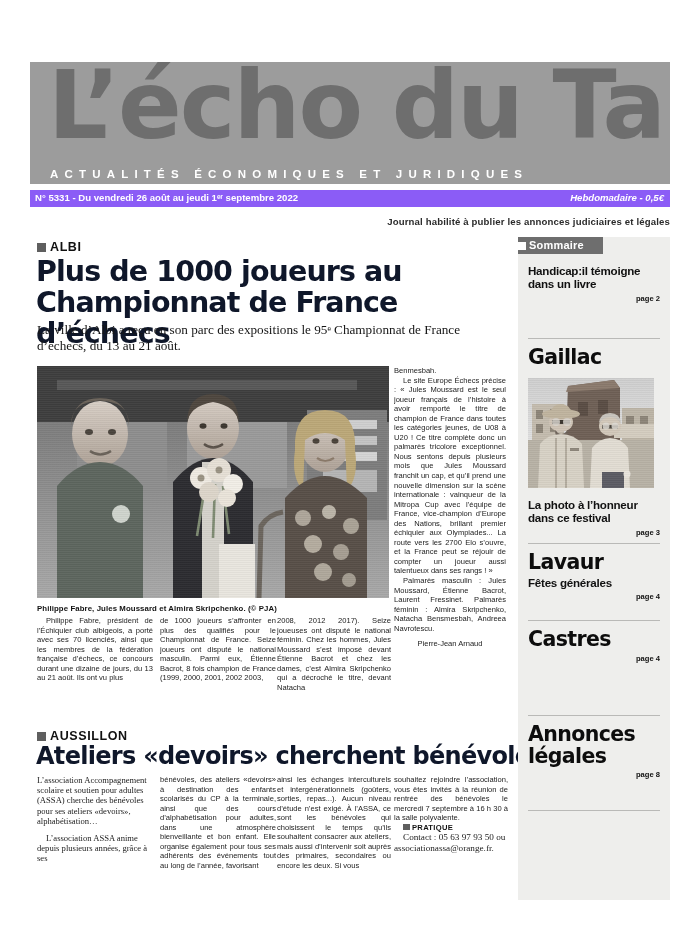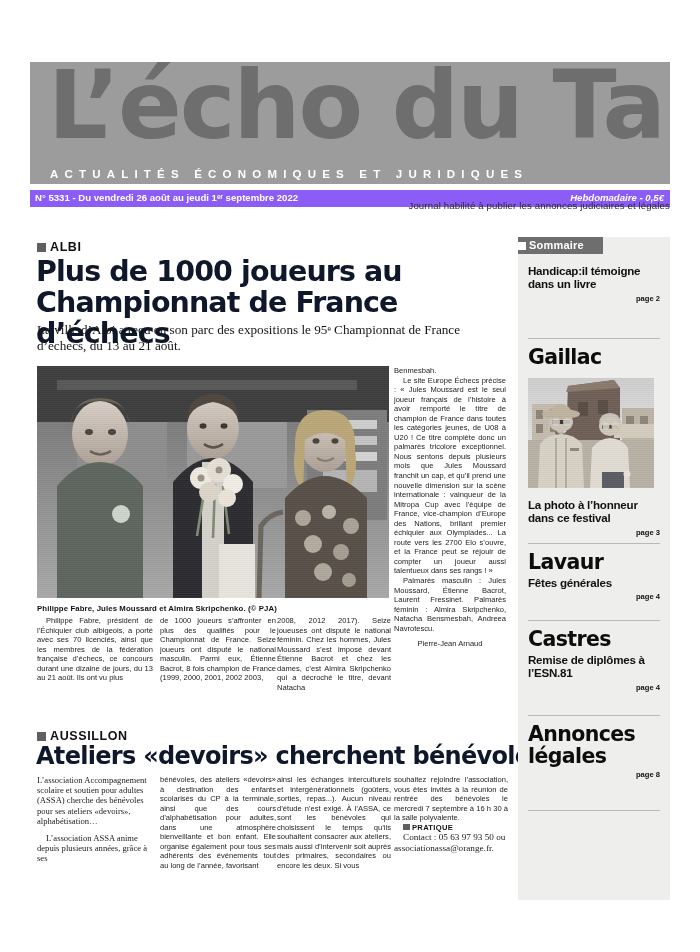--- a/index.html
+++ b/index.html
@@ -77,26 +77,27 @@
   .dateline-right {
     position: absolute;
     right: 6px; top: 2px;
     font-size: 9.6px;
     font-weight: 700;
     white-space: nowrap;
     font-style: italic;
   }
   .habilite {
     position: absolute;
-    right: 30px; top: 200px;
+    right: 30px; top: 216px;
     font-family: "Liberation Sans", sans-serif;
     font-size: 9.6px;
     color: #2b2b2b;
     letter-spacing: 0.15px;
     white-space: nowrap;
+    font-weight: bold;
   }
 
   
   .kicker {
     position: absolute;
     font-family: "Liberation Sans", sans-serif;
     font-weight: 700;
     font-size: 12.5px;
     letter-spacing: 0.6px;
     color: #111;
@@ -503,21 +504,20 @@
 
   <div class="sb-item" style="top:551px;">
     <div class="sb-town">Lavaur</div>
     <div class="sb-desc">Fêtes générales</div>
     <div class="sb-page">page 4</div>
   </div>
   <div class="sb-rule" style="top:620px;"></div>
 
   <div class="sb-item" style="top:628px;">
     <div class="sb-town">Castres</div>
-    <div class="sb-desc">Remise de diplômes à l’ESN.81</div>
     <div class="sb-page">page 4</div>
   </div>
   <div class="sb-rule" style="top:715px;"></div>
 
   <div class="sb-item two-line" style="top:723px;">
     <div class="sb-town two-line">Annonces légales</div>
     <div class="sb-page" style="">page 8</div>
   </div>
   <div class="sb-rule" style="top:810px;"></div>
 

